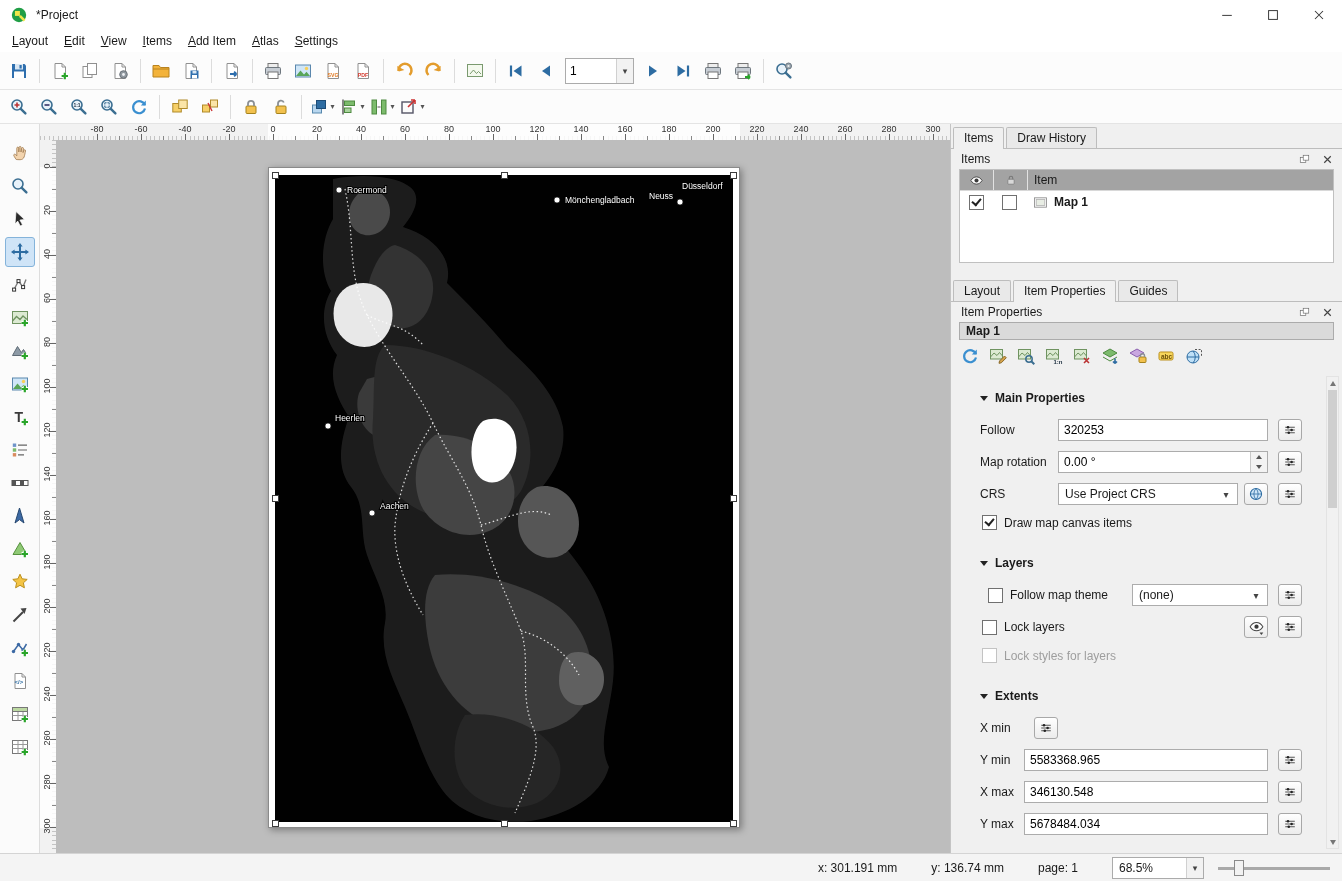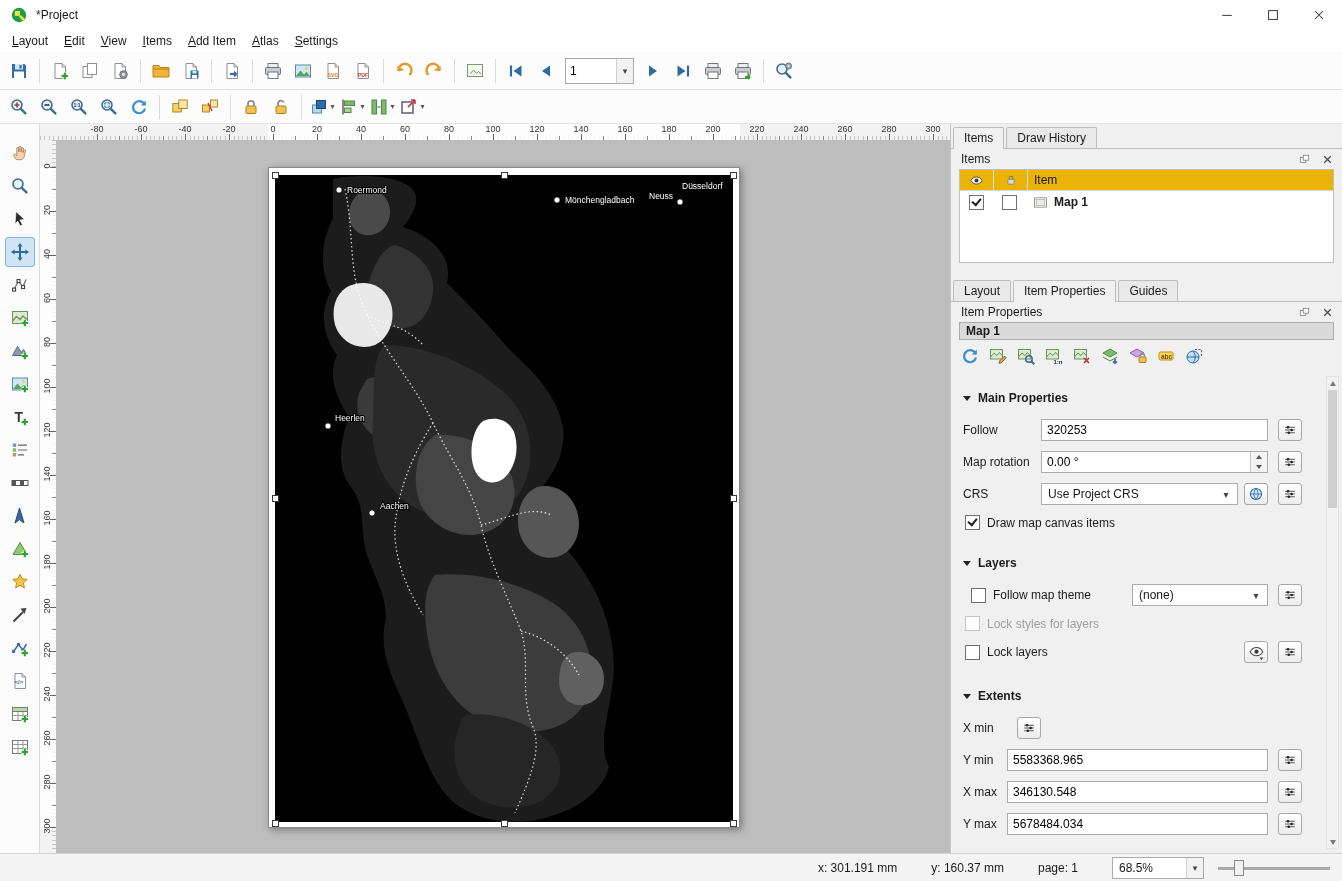--- a/index.html
+++ b/index.html
@@ -58,29 +58,29 @@
   .handle{position:absolute;width:7px;height:7px;background:#fff;border:1px solid #3c3c3c;box-sizing:border-box}
 
   
   #rpanel{position:absolute;right:0;top:0;width:392px;bottom:0;background:#f0f0f0;border-left:1px solid #c4c4c4;box-sizing:border-box;display:flex;flex-direction:column}
   .rp-tabs{padding:3px 0 0 2px;border-bottom:1px solid #bdbdbd;display:flex;align-items:flex-end;height:25px;box-sizing:border-box;flex:none}
   .ptab{padding:3px 10px;background:#e9e9e9;border:1px solid #bdbdbd;border-bottom:none;border-radius:2px 2px 0 0;margin-right:2px;font-size:12px}
   .ptab.active{background:#f0f0f0;margin-bottom:-1px;padding-bottom:4px}
   .panel-head{display:flex;align-items:center;padding:3px 8px 1px 10px;flex:none}
   .ph-icons{margin-left:auto;display:flex;gap:10px;align-items:center}
   .items-table{margin:2px 8px 0;background:#fff;border:1px solid #c0c0c0;height:92px;flex:none}
-  .it-head{display:flex;height:20px;align-items:center;border-bottom:1px solid #d8d8d8;background:#eab308}
+  .it-head{display:flex;height:20px;align-items:center;border-bottom:1px solid #d8d8d8;background:#a3a3a3}
   .it-c1,.it-c2{width:33px;display:flex;justify-content:center;align-items:center;align-self:stretch;border-right:1px solid #e2e2e2}
   .it-c3{flex:1;padding-left:6px;display:flex;align-items:center;gap:5px}
   .it-row{display:flex;height:22px;align-items:center}
   #rp-tabs2{margin-top:14px}
   .map1-strip{margin:2px 8px 0;background:#dadada;border:1px solid #ababab;padding:1px 6px;font-weight:bold;flex:none}
   #ip-toolbar{display:flex;align-items:center;gap:3px;padding:3px 6px;flex:none}
   #ip-toolbar .tb-btn{min-width:25px;height:25px}
-  #props{flex:1;position:relative;overflow:hidden;padding:12px 40px 0 12px}
+  #props{flex:1;position:relative;overflow:hidden;padding:12px 40px 0 29px}
   .sect{display:flex;align-items:center;gap:7px;margin:8px 0 14px;font-weight:bold}
   .sect.later{margin-top:26px}
   .tri{width:0;height:0;border-left:4px solid transparent;border-right:4px solid transparent;border-top:5px solid #222;margin-top:1px}
   .prow{display:flex;align-items:center;margin-bottom:10px}
   .plabel{width:78px;flex:none}
   .xlabel{width:44px;flex:none}
   .tinput{height:22px;border:1px solid #acacac;background:#fff;padding:0 5px;font:12px "Liberation Sans",sans-serif;box-sizing:border-box;flex:1;min-width:0;outline:none}
   .spinwrap{position:relative;flex:1;display:flex;min-width:0}
   .spincol{position:absolute;right:1px;top:1px;bottom:1px;width:16px;display:flex;flex-direction:column;border-left:1px solid #c9c9c9}
   .spinbtn{flex:1;display:flex;align-items:center;justify-content:center;background:#f3f3f3}
@@ -960,25 +960,20 @@
                   <path d="M4 6.5h12M4 10h12M4 13.5h12" stroke="#555" stroke-width="1.3"></path>
                   <circle cx="7.5" cy="6.5" r="1.6" fill="#222"></circle>
                   <circle cx="12" cy="10" r="1.6" fill="#222"></circle>
                   <circle cx="8.5" cy="13.5" r="1.6" fill="#222"></circle>
                 </svg>
               </span>
             </span>
         </div>
 
         <div class="prow" style="margin-left:2px">
-          <span class="cb disabled"></span>
-          <span class="cblabel dis">Lock styles for layers</span>
-        </div>
-
-        <div class="prow" style="margin-left:2px">
           <span class="cb"></span>
           <span class="cblabel" style="flex:1">Lock layers</span>
           <span class="sqbtn">
               <span>
                 <svg width="17" height="17" viewBox="0 0 20 20">
                   <path d="M2.5 9C4.5 5.8 7 4.2 10 4.2s5.5 1.6 7.5 4.8c-2 3.2-4.5 4.8-7.5 4.8S4.5 12.2 2.5 9z" fill="#fefefe" stroke="#444" stroke-width="1.2"></path>
                   <circle cx="10" cy="9" r="2.5" fill="#3a3a3a"></circle>
                   <path d="M13.5 16h4.5l-2.25 2.8z" fill="#444"></path>
                 </svg>
               </span>
@@ -988,20 +983,25 @@
                 <svg width="16" height="16" viewBox="0 0 20 20">
                   <path d="M4 6.5h12M4 10h12M4 13.5h12" stroke="#555" stroke-width="1.3"></path>
                   <circle cx="7.5" cy="6.5" r="1.6" fill="#222"></circle>
                   <circle cx="12" cy="10" r="1.6" fill="#222"></circle>
                   <circle cx="8.5" cy="13.5" r="1.6" fill="#222"></circle>
                 </svg>
               </span>
             </span>
         </div>
 
+        <div class="prow" style="margin-left:2px">
+          <span class="cb disabled"></span>
+          <span class="cblabel dis">Lock styles for layers</span>
+        </div>
+
         <div class="sect later">
           <span class="tri"></span>
           <b>Extents</b>
         </div>
 
         <div class="prow">
           <span class="xlabel">X min</span>
           <span class="ddbtn">
               <span>
                 <svg width="16" height="16" viewBox="0 0 20 20">
@@ -1061,21 +1061,21 @@
       <div id="vscroll">
         <span class="vs-arrow top"></span>
         <span class="vs-thumb"></span>
         <span class="vs-arrow bot"></span>
       </div>
     </div>
   </div>
 
   <div id="statusbar">
     <span class="sb-text" id="sb-x">x: 301.191 mm</span>
-    <span class="sb-text">y: 160.37 mm</span>
+    <span class="sb-text">y: 136.74 mm</span>
     <span class="sb-text">page: 1</span>
     <span class="zoom-combo">
       <span class="zval">68.5%</span>
       <span class="combo-btn">▾</span>
     </span>
     <span class="zoom-slider">
       <span class="ztrack"></span>
       <span class="zthumb"></span>
     </span>
   </div>

